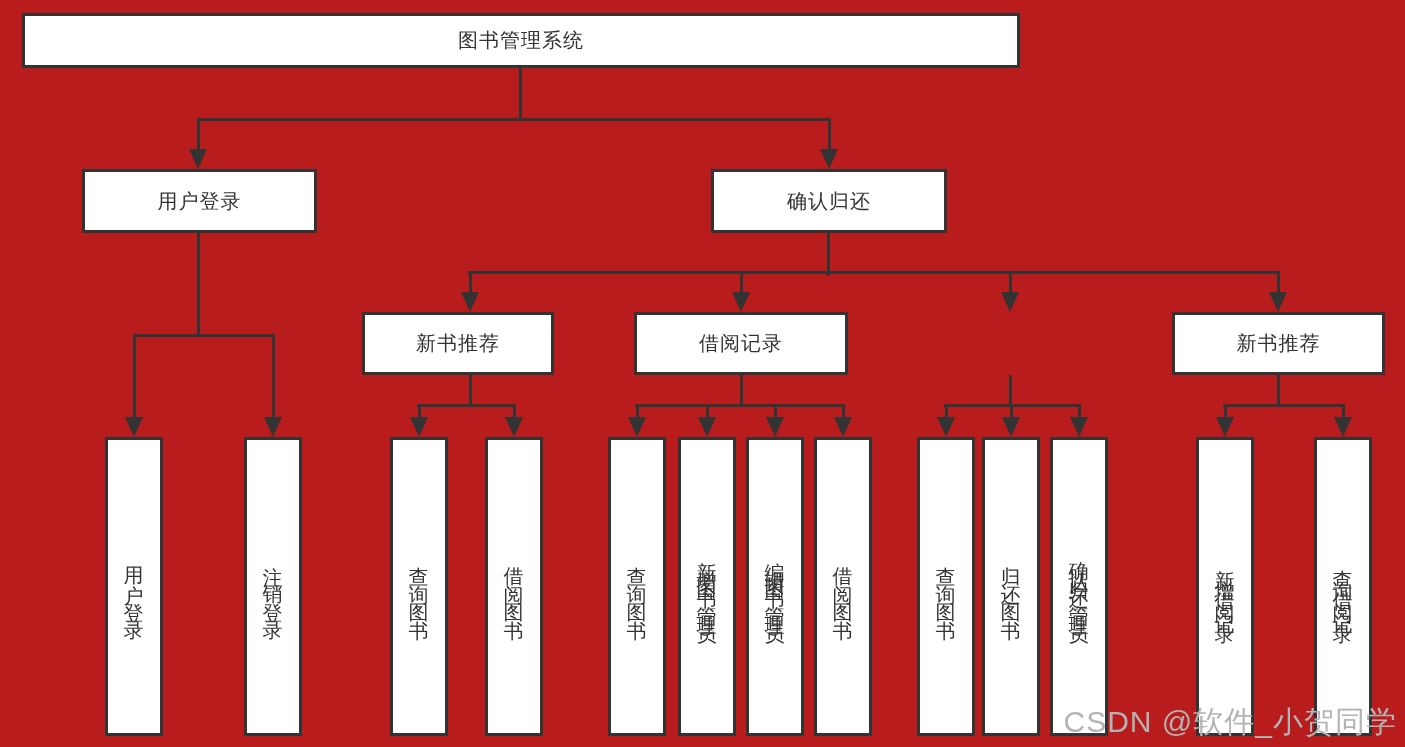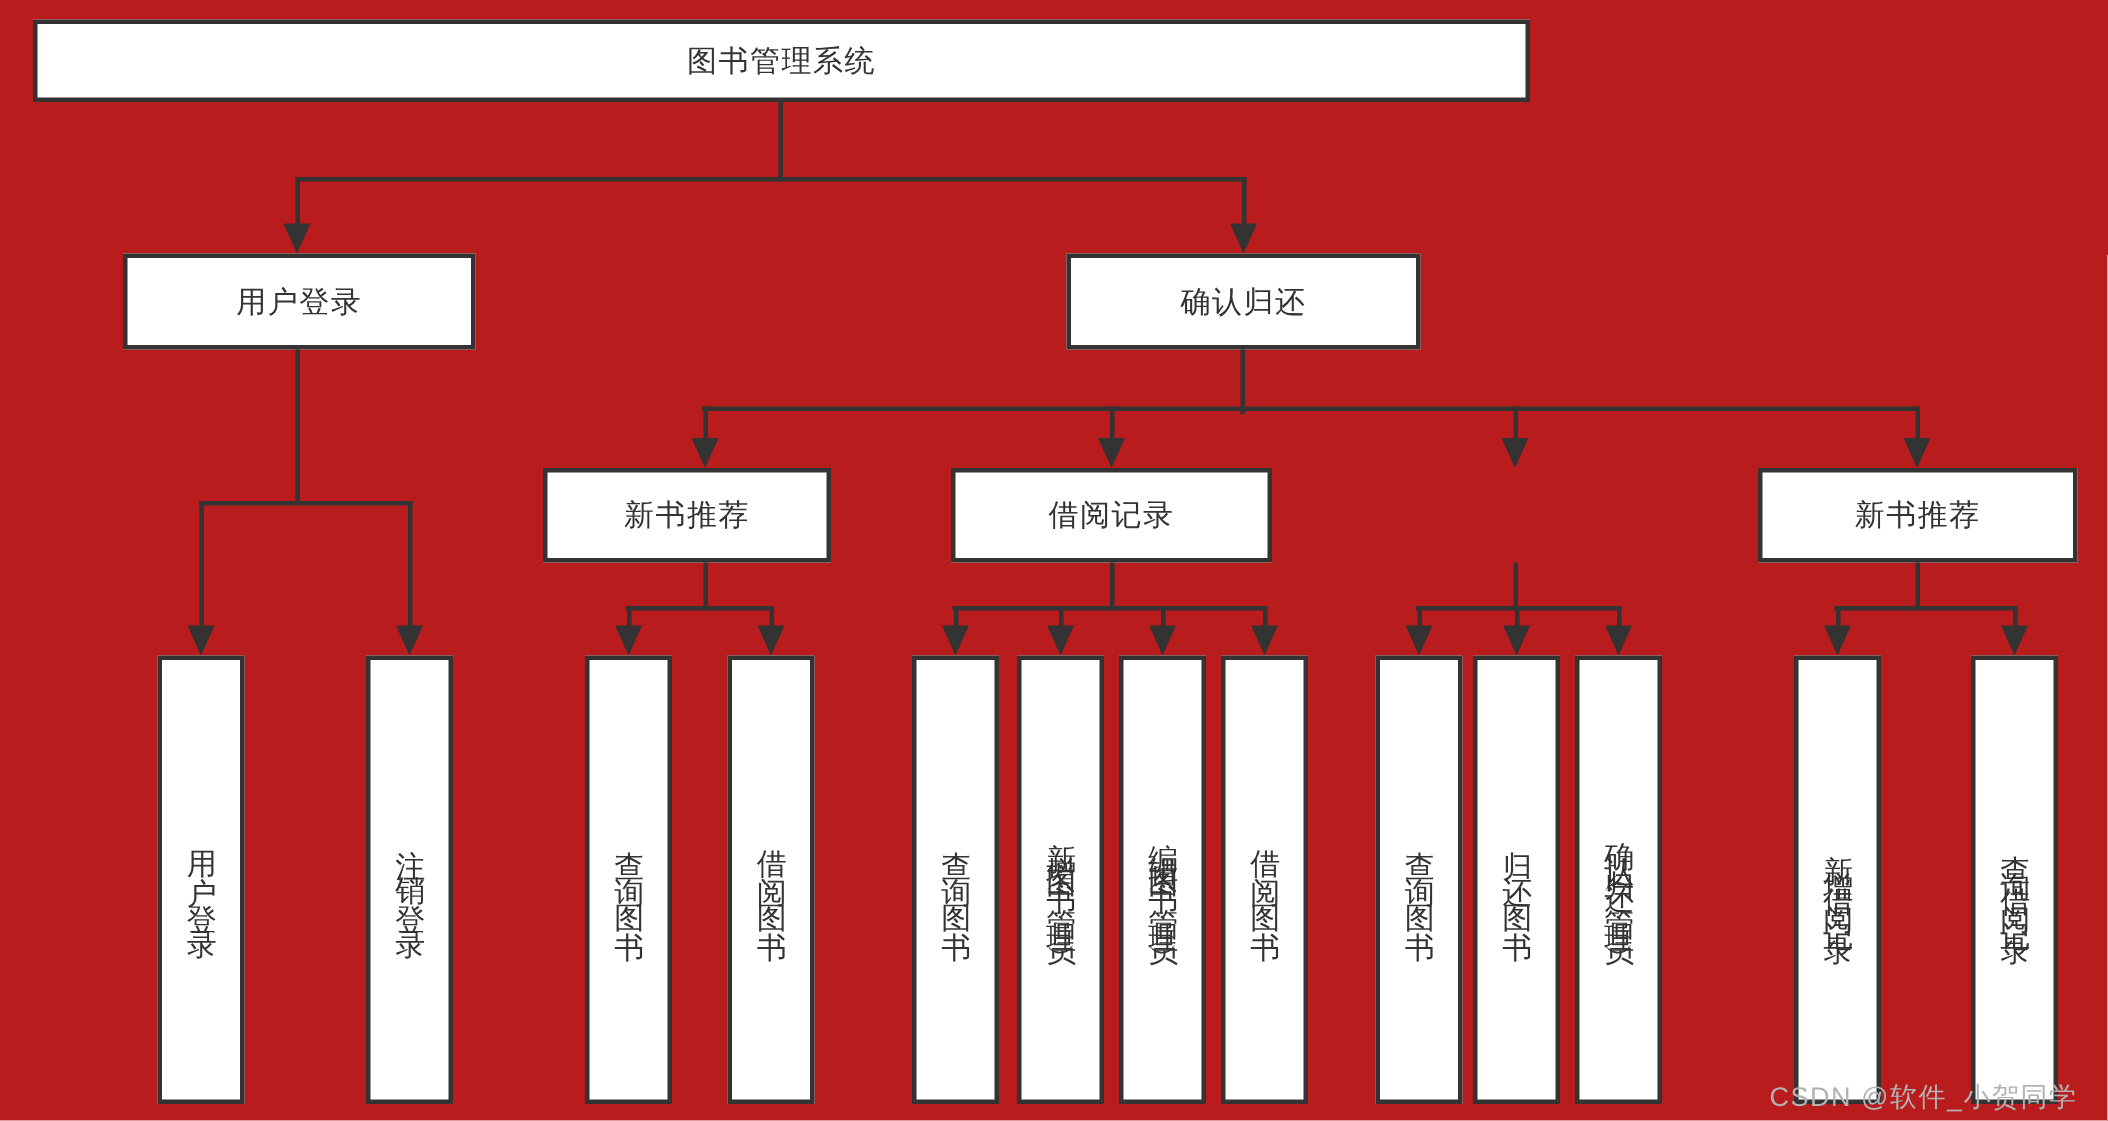--- a/index.html
+++ b/index.html
@@ -30,23 +30,23 @@
   .vl{position:absolute;width:3px;background:#333333;}
   .hl{position:absolute;height:3px;background:#333333;}
   .ah{
     position:absolute;width:0;height:0;
     border-left:9px solid transparent;
     border-right:9px solid transparent;
     border-top:20px solid #333333;
   }
   .watermark{
     position:absolute;
-    right:20px;
+    right:8px;
     bottom:4px;
-    font-size:18px;
+    font-size:30px;
     color:#b3b3b3;
     letter-spacing:1px;
     z-index:10;
     white-space:nowrap;
   }
 </style>
 </head>
 <body>
 
 <div id="canvas">

